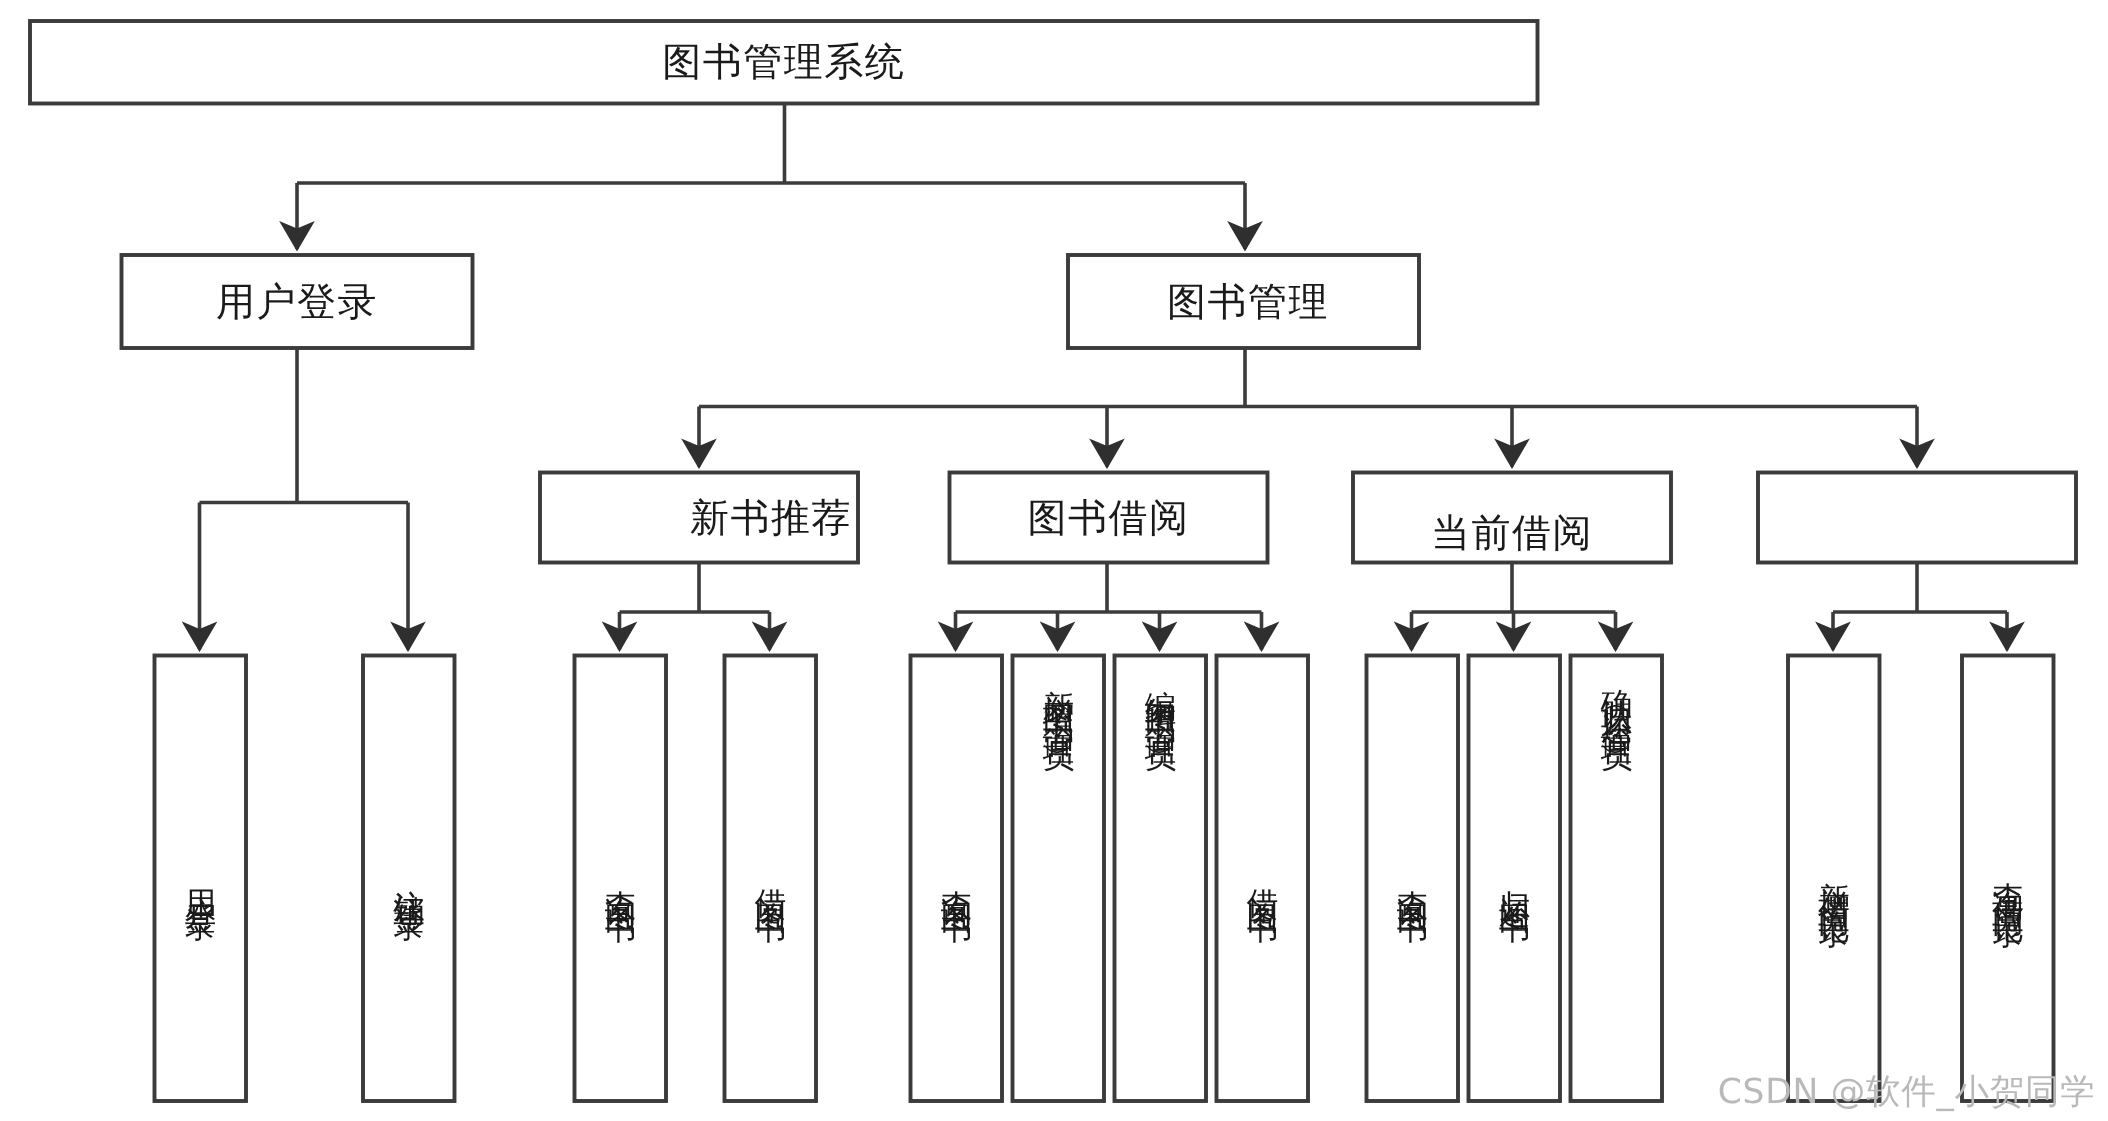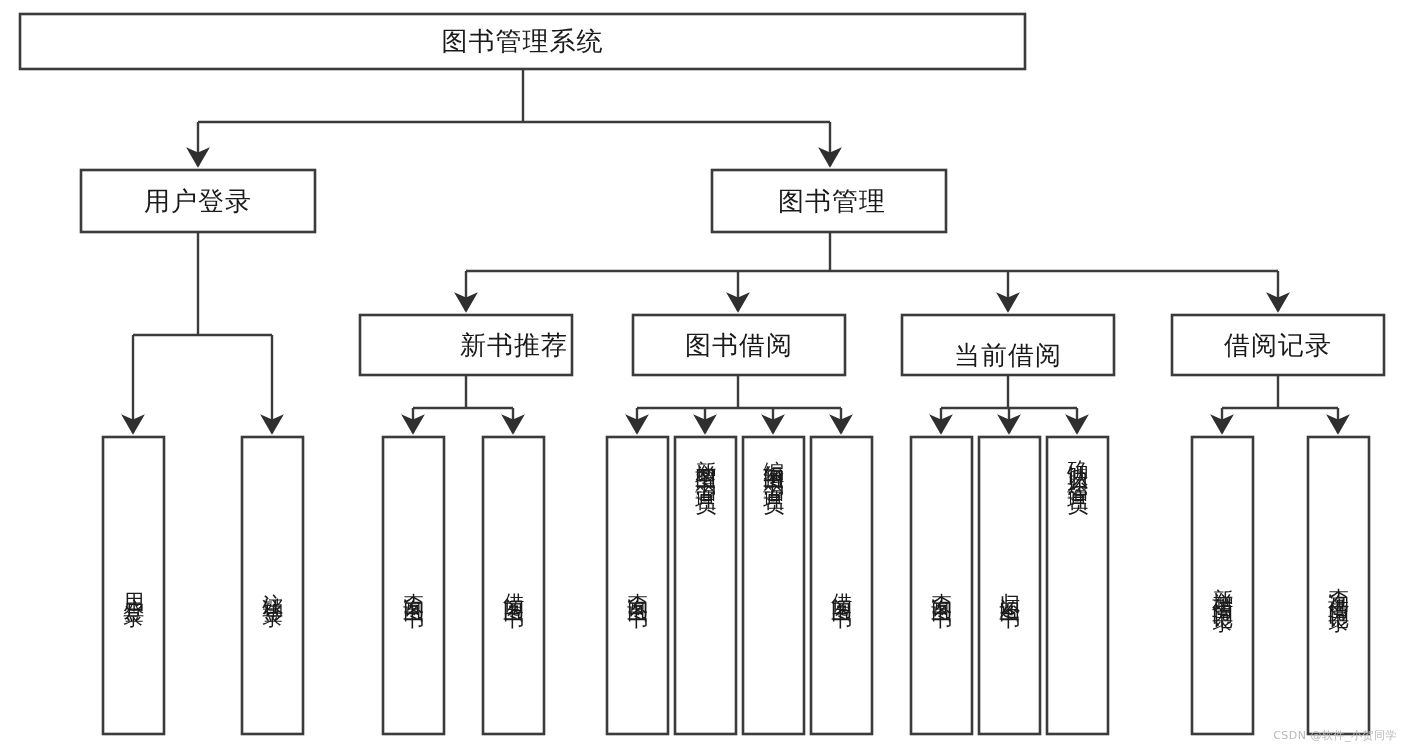--- a/index.html
+++ b/index.html
@@ -76,21 +76,21 @@
     font-size: 26px;
     color: #1a1a1a;
     white-space: nowrap;
     letter-spacing: 1px;
   }
   .watermark {
     position: absolute;
     right: 8px;
     bottom: 4px;
     font-family: "DejaVu Sans", "Liberation Sans", sans-serif;
-    font-size: 11px;
+    font-size: 23px;
     color: #b9b9b9;
     white-space: nowrap;
     letter-spacing: 0.5px;
   }
 </style>
 </head>
 <body>
 
 <div id="diagram-root">
 
@@ -195,23 +195,20 @@
   </div>
 
   <div class="top-label-wrap" style="left:633px; top:315px; width:212px; height:60px;">
     <span class="top-label">图书借阅</span>
   </div>
 
   <div class="top-label-wrap" style="left:902px; top:315px; width:212px; height:48px;margin-top:16px;">
     <span class="top-label">当前借阅</span>
   </div>
 
-  <div class="top-label-wrap" style="left:1172px; top:315px; width:212px; height:60px;">
-    <span class="top-label">借阅记录</span>
-  </div>
 
   <div class="leaf-label-wrap" style="left:103px; top:437px; width:61px; height:297px;">
     <span class="leaf-label">用户登录</span>
   </div>
   <div class="leaf-label-wrap" style="left:242px; top:437px; width:61px; height:297px;">
     <span class="leaf-label">注销登录</span>
   </div>
 
   <div class="leaf-label-wrap" style="left:383px; top:437px; width:61px; height:297px;">
     <span class="leaf-label">查询图书</span>

